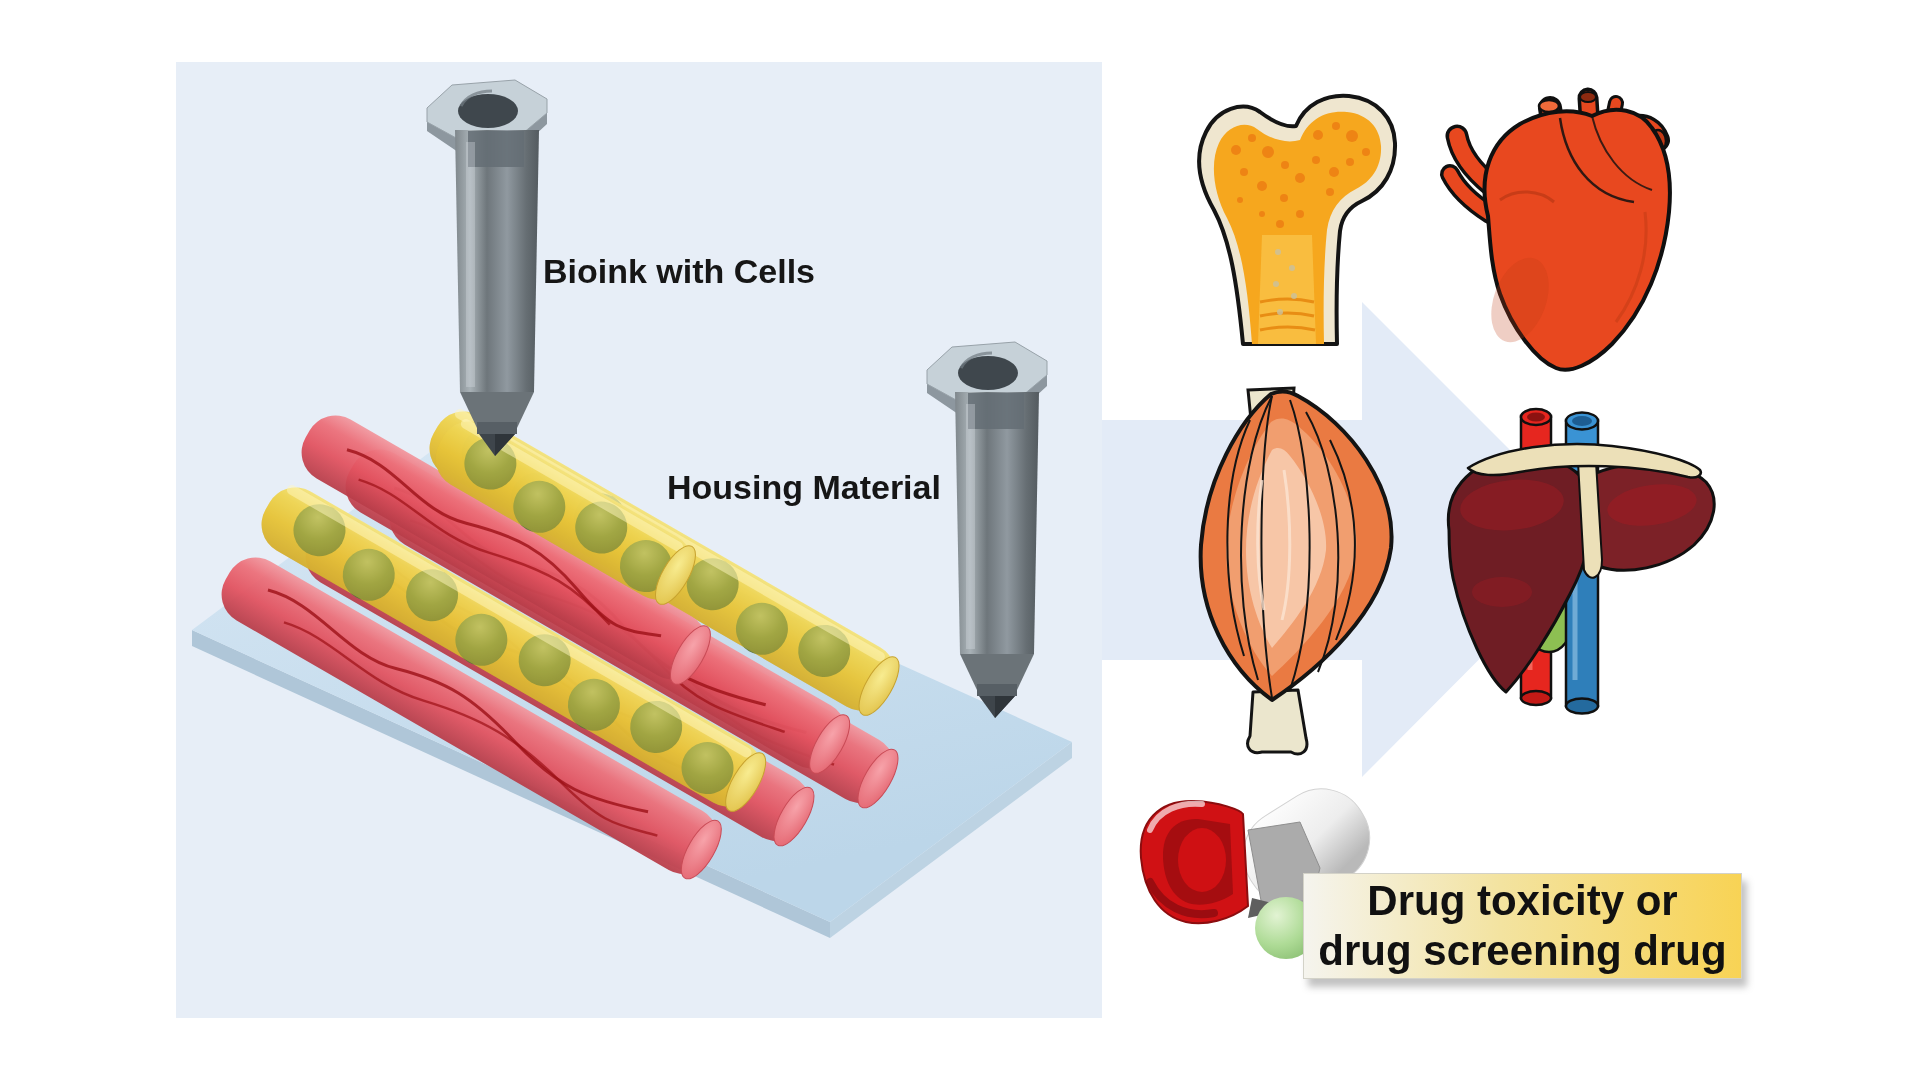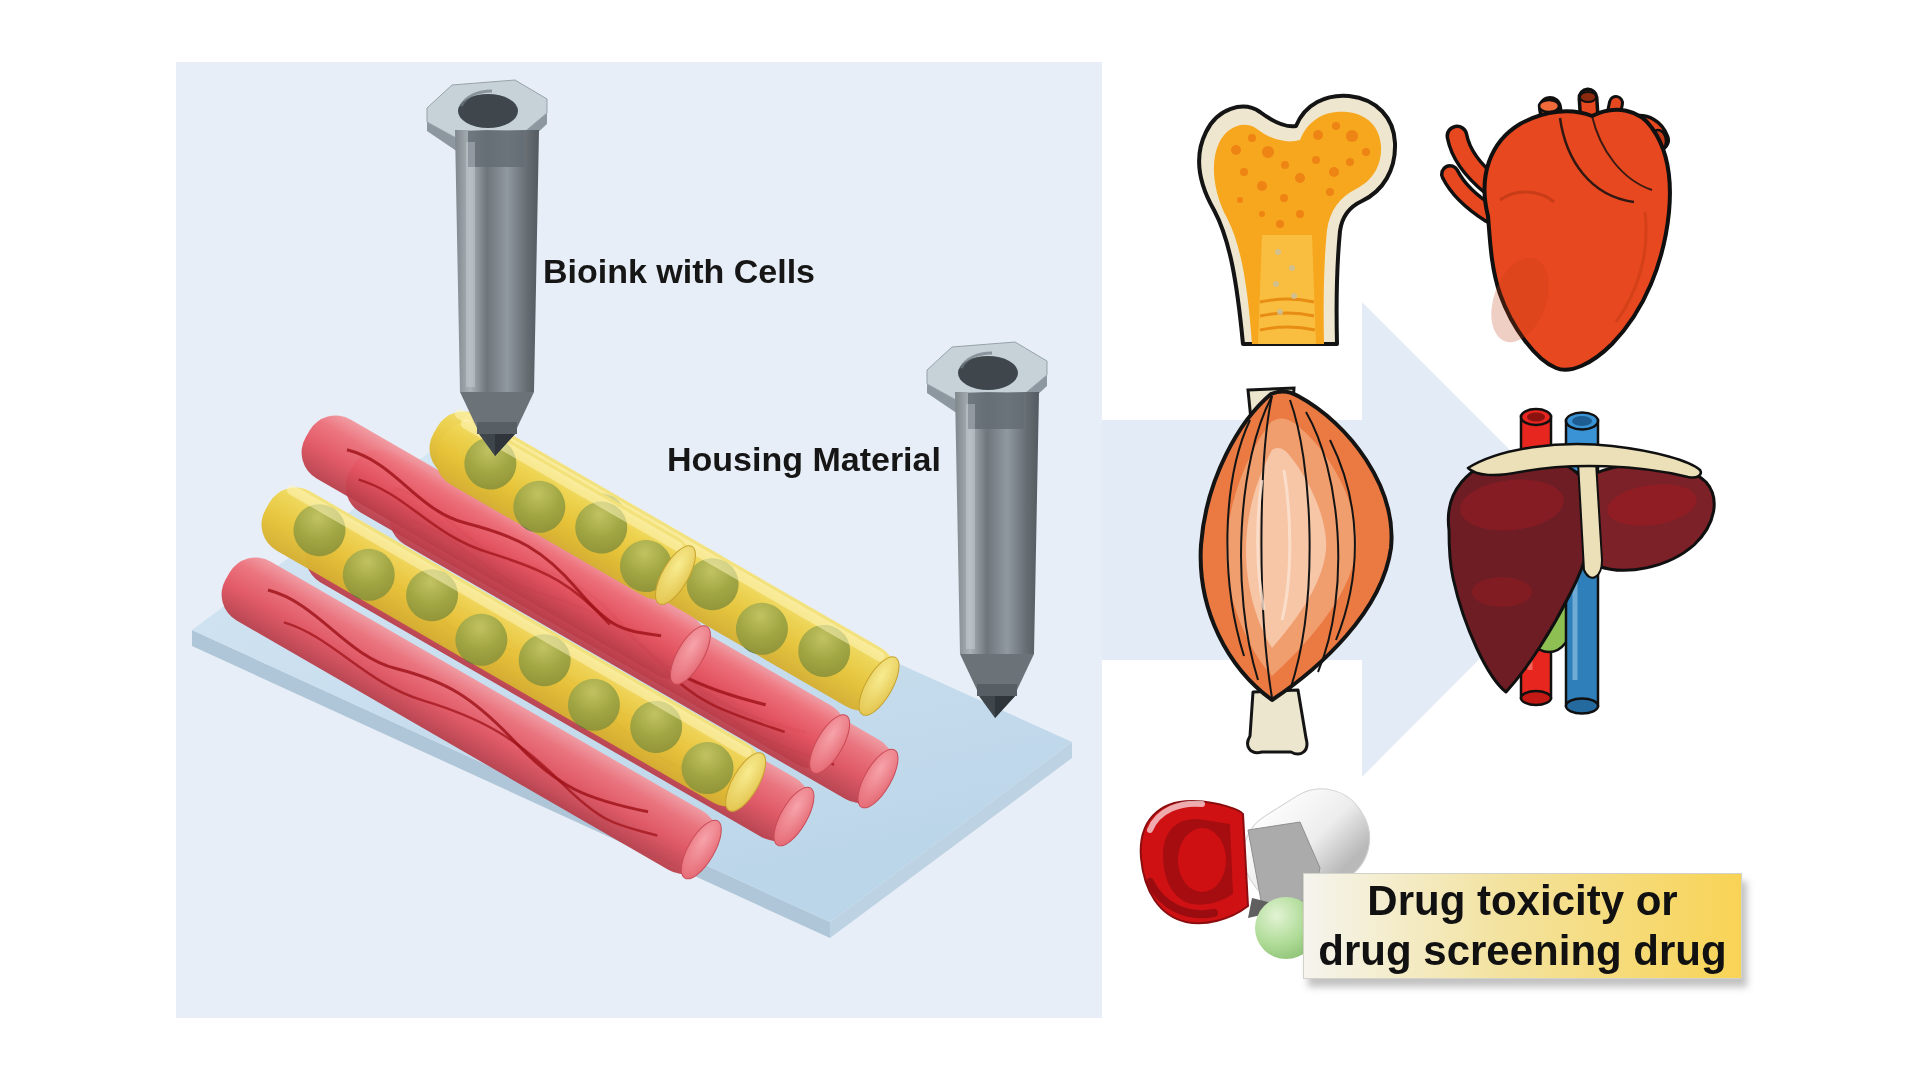--- a/index.html
+++ b/index.html
@@ -1,21 +1,21 @@
 <!DOCTYPE html>
 <html><head>
 <meta charset="utf-8">
 <style>
   html,body{margin:0;padding:0;background:#ffffff;}
   #canvas{position:relative;width:1867px;height:1080px;background:#ffffff;overflow:hidden;
           font-family:"Liberation Sans",sans-serif;}
   #art{position:absolute;left:0;top:0;}
   .panel-label{position:absolute;font-weight:bold;color:#161616;font-size:34px;white-space:nowrap;}
   #bioink-label{left:543px;top:252px;}
-  #housing-label{left:667px;top:440px;}
+  #housing-label{left:667px;top:468px;}
   #drug-label{position:absolute;left:1303px;top:873px;width:437px;height:104px;
       background:linear-gradient(90deg,#f5f4ee 0%,#f3e3a0 45%,#f8d355 100%);
       border:1px solid #d3d2c8;box-shadow:5px 8px 7px rgba(120,120,120,0.45);
       display:flex;flex-direction:column;justify-content:center;align-items:center;}
   #drug-label .line{font-weight:bold;font-size:42px;line-height:50px;color:#111111;white-space:nowrap;}
 </style>
 </head>
 <body>
 
 <div id="canvas">

